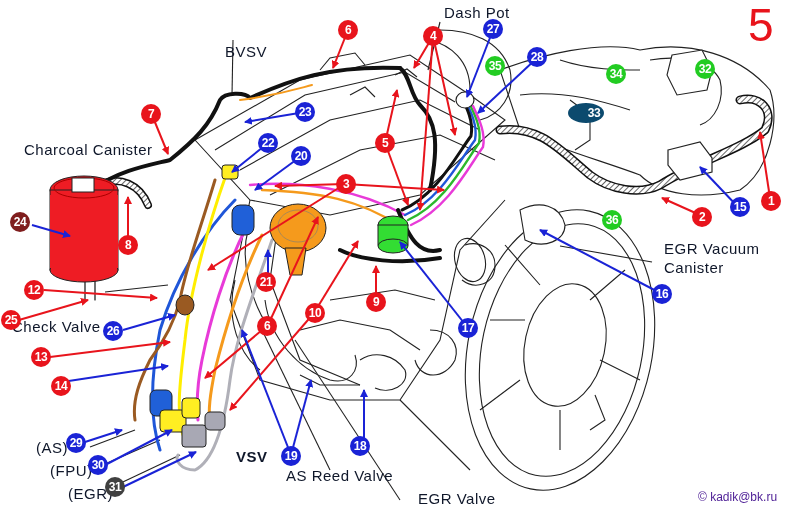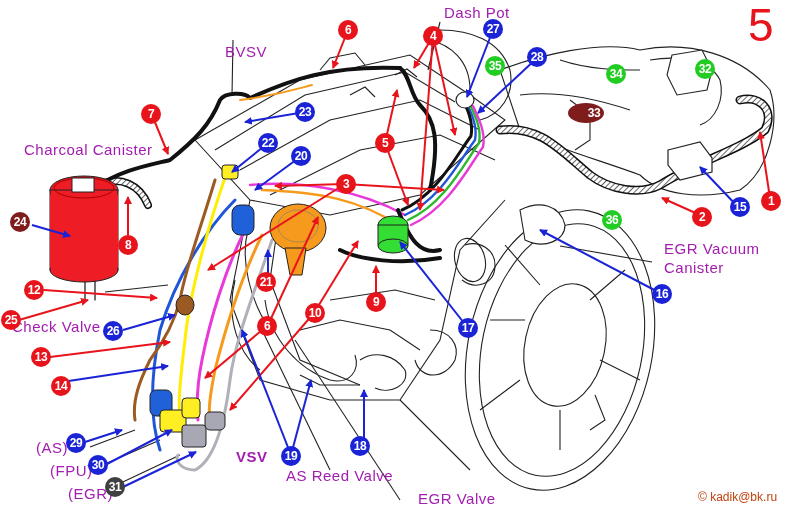--- a/index.html
+++ b/index.html
@@ -1,21 +1,21 @@
 <!DOCTYPE html>
 <html><head>
 <meta charset="utf-8">
 <style>
   html,body{margin:0;padding:0;background:#fff;}
   body{width:800px;height:516px;overflow:hidden;position:relative;font-family:"Liberation Sans",sans-serif;}
   #stage{position:absolute;left:0;top:0;width:800px;height:516px;}
-  .lbl{position:absolute;font-family:"Liberation Sans",sans-serif;font-size:15px;color:#a21caf;white-space:nowrap;letter-spacing:0.5px;}
+  .lbl{position:absolute;font-family:"Liberation Sans",sans-serif;font-size:15px;color:#0f172a;white-space:nowrap;letter-spacing:0.5px;}
   .marker{position:absolute;width:20px;height:20px;margin-left:-10px;margin-top:-10px;border-radius:50%;color:#fff;font-family:"Liberation Sans",sans-serif;font-weight:bold;font-size:12px;line-height:20px;text-align:center;letter-spacing:-0.5px;}
   .big5{position:absolute;left:748px;top:2px;font-size:46px;color:#e8141c;font-family:"Liberation Sans",sans-serif;line-height:46px;}
-  .copy{position:absolute;left:698px;top:490px;font-size:12px;color:#c2410c;font-family:"Liberation Sans",sans-serif;}
+  .copy{position:absolute;left:698px;top:490px;font-size:12px;color:#4c1d95;font-family:"Liberation Sans",sans-serif;}
 </style>
 </head>
 <body>
 
 <div id="stage">
 <svg width="800" height="516" viewBox="0 0 800 516">
   <defs>
     <pattern id="hatch" width="4" height="4" patternUnits="userSpaceOnUse" patternTransform="rotate(45)">
       <rect width="4" height="4" fill="#fff"></rect>
       <line x1="0" y1="0" x2="0" y2="4" stroke="#222" stroke-width="1.4"></line>
@@ -250,17 +250,17 @@
 <div class="marker" style="left:305px;top:112px;background:#1a23d6;">23</div>
 <div class="marker" style="left:20px;top:222px;background:#7f1d1d;">24</div>
 <div class="marker" style="left:113px;top:331px;background:#1a23d6;">26</div>
 <div class="marker" style="left:493px;top:29px;background:#1a23d6;">27</div>
 <div class="marker" style="left:537px;top:57px;background:#1a23d6;">28</div>
 <div class="marker" style="left:76px;top:443px;background:#1a23d6;">29</div>
 <div class="marker" style="left:98px;top:465px;background:#1a23d6;">30</div>
 <div class="marker" style="left:115px;top:487px;background:#404040;">31</div>
 
 <div class="marker" style="left:705px;top:69px;background:#22cc22;">32</div>
-<div class="marker" style="left:578px;top:113px;background:#7f1d1d;padding-left:16px;">33</div>
+<div class="marker" style="left:578px;top:113px;background:#0c4a6e;padding-left:16px;">33</div>
 <div class="marker" style="left:616px;top:74px;background:#22cc22;">34</div>
 <div class="marker" style="left:495px;top:66px;background:#22cc22;">35</div>
 <div class="marker" style="left:612px;top:220px;background:#22cc22;">36</div>
 </div>
 
 </body></html>

